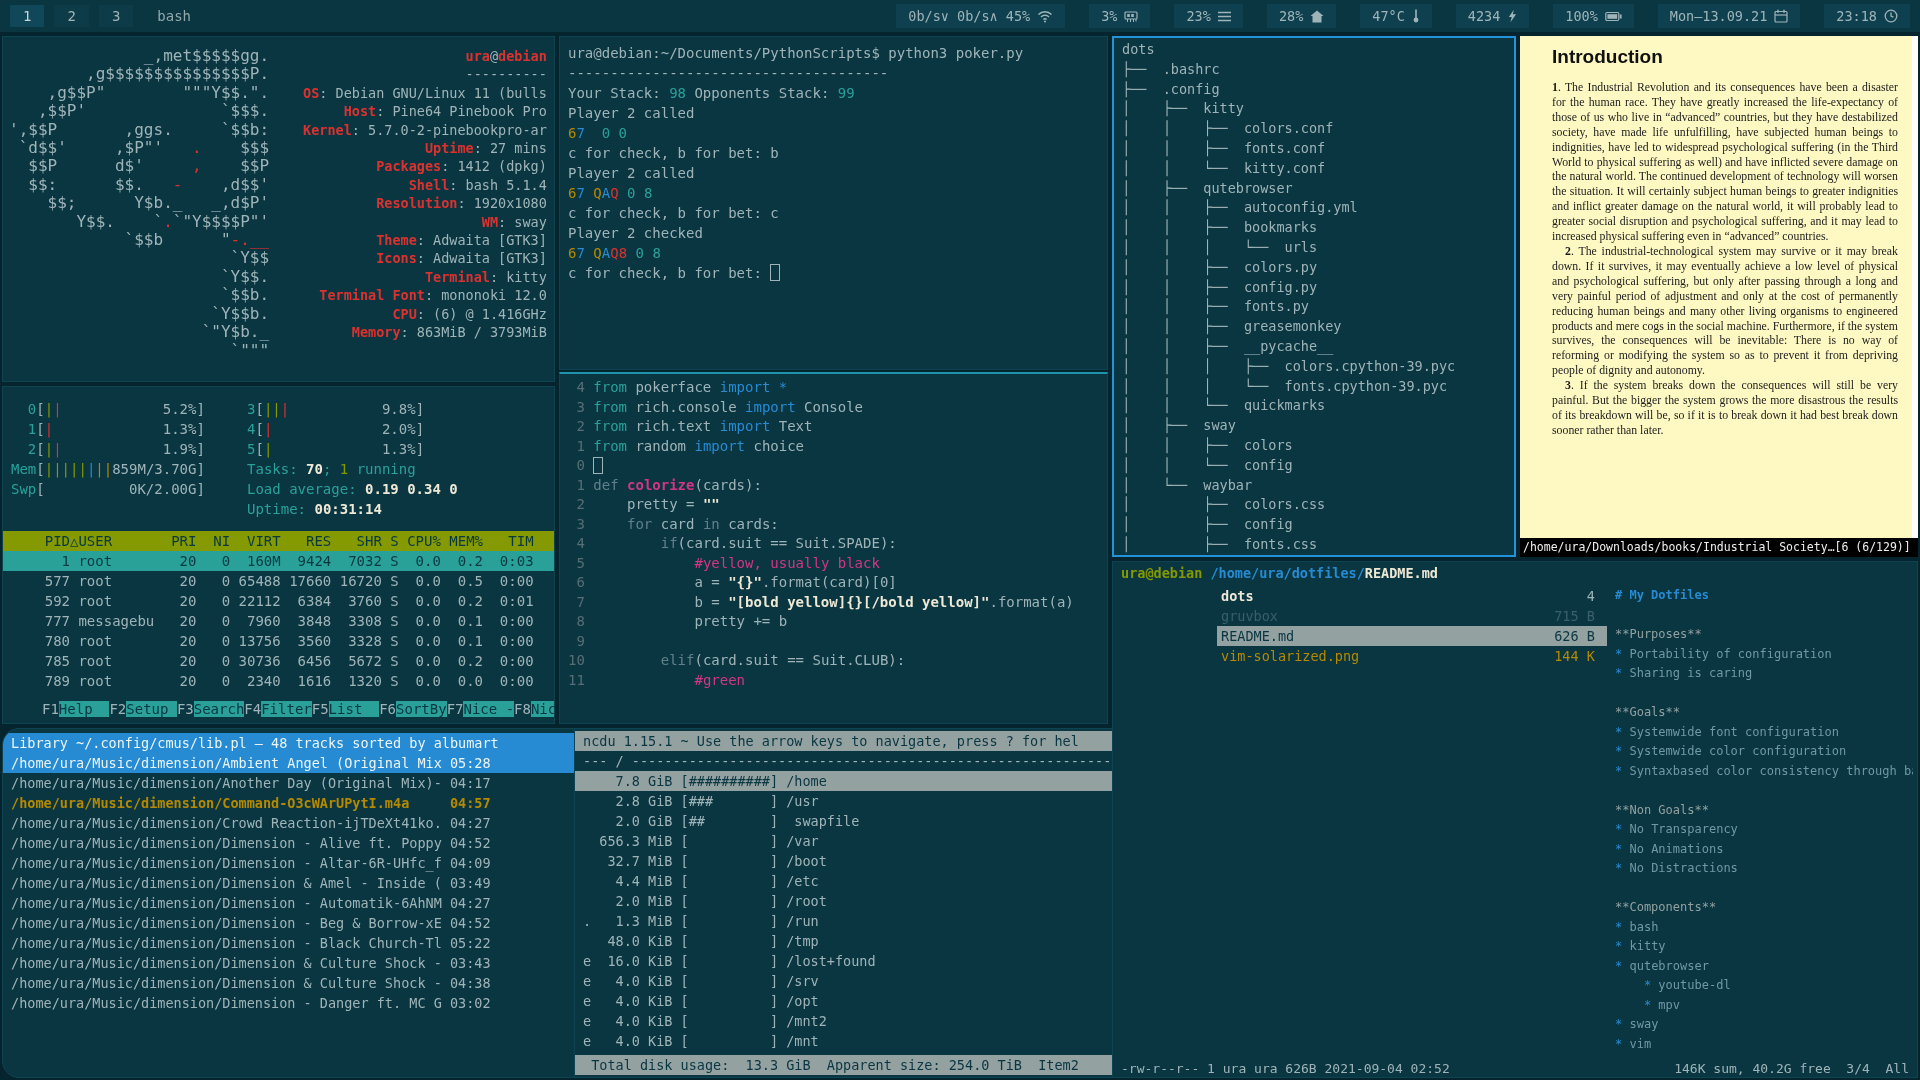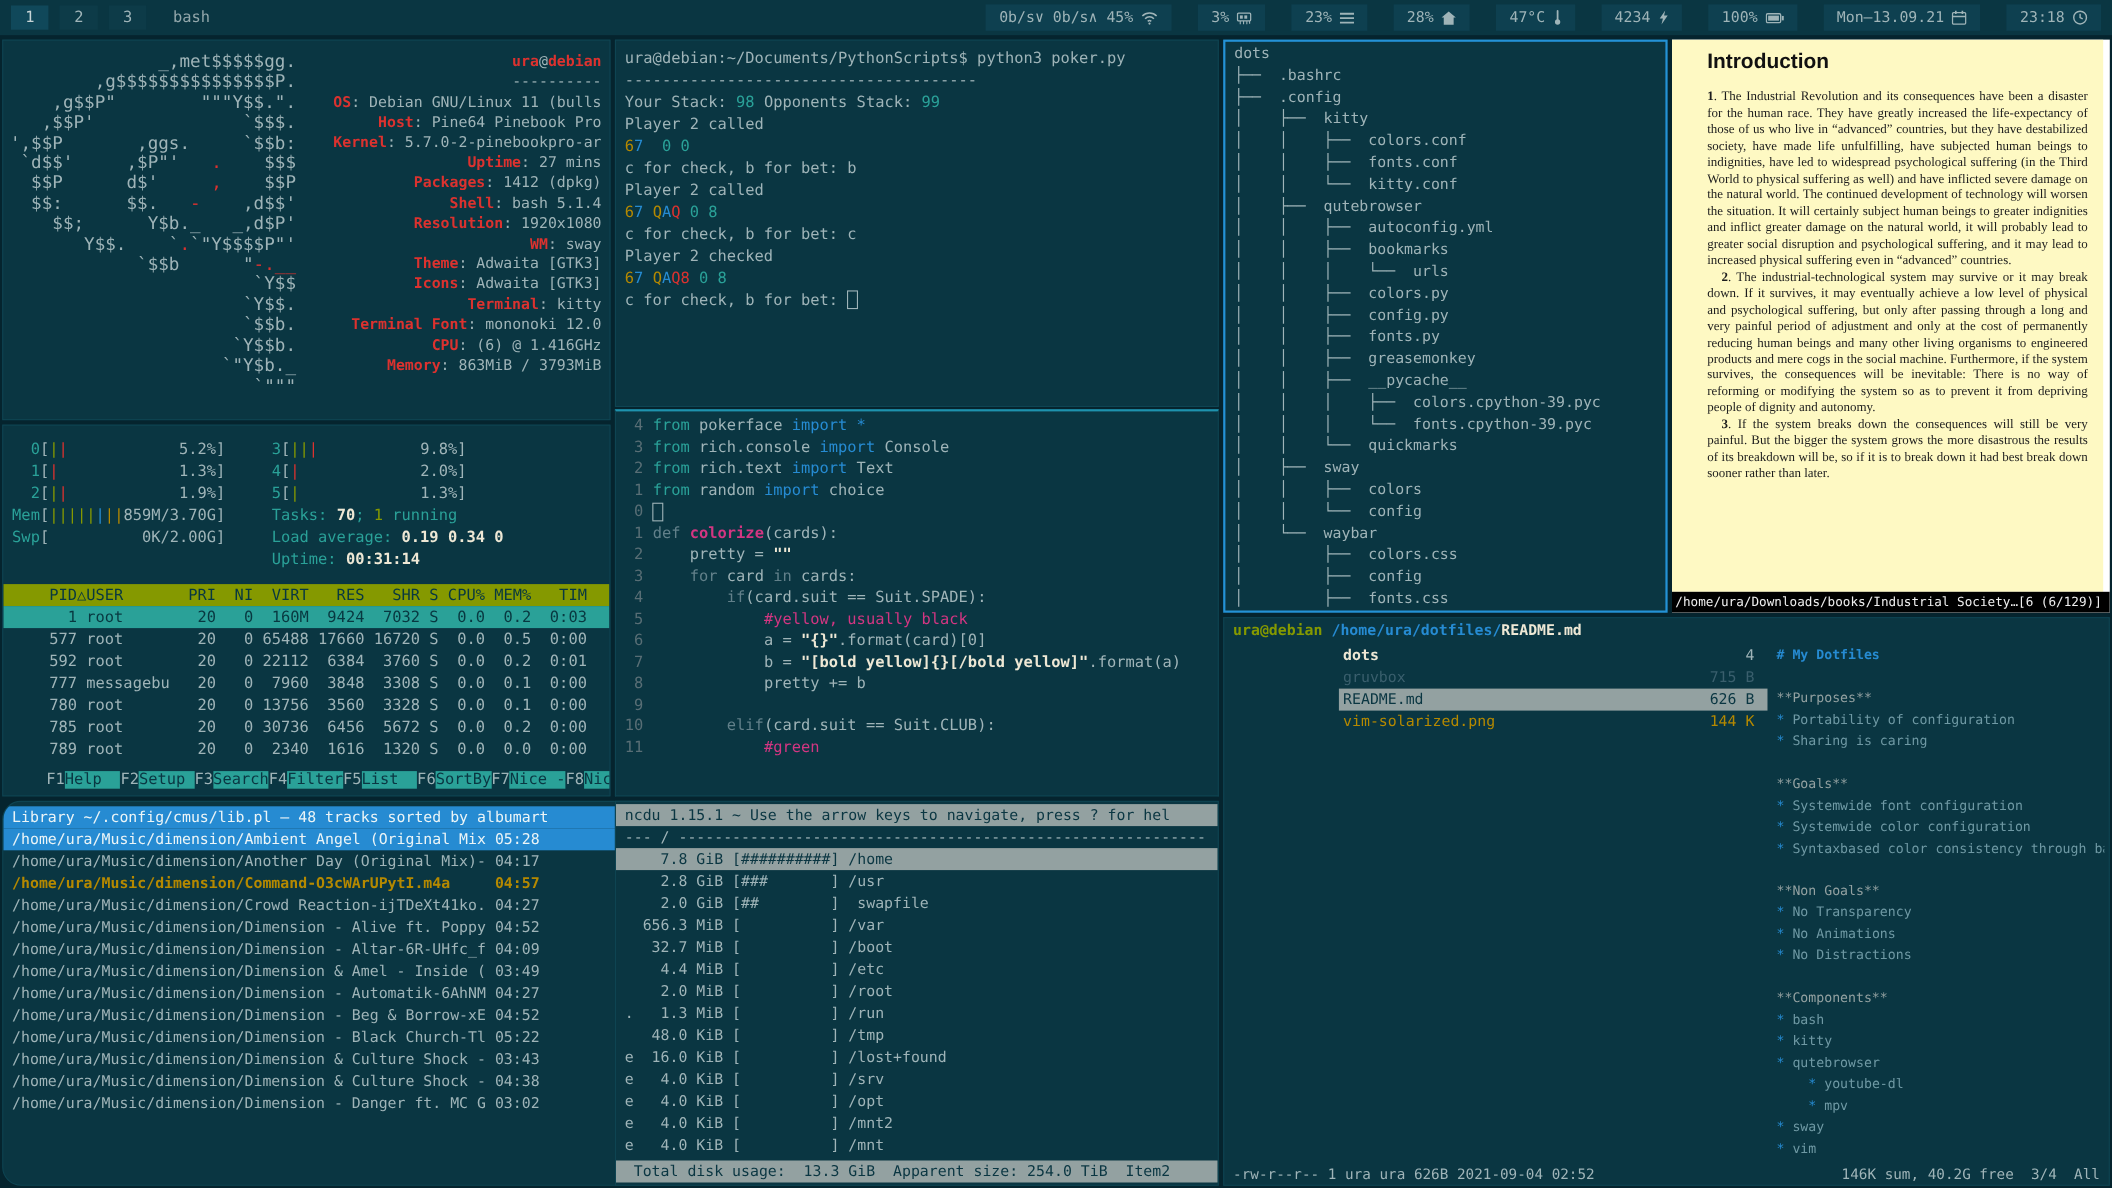--- a/index.html
+++ b/index.html
@@ -200,21 +200,21 @@
 </div>
 
 <div id="poker" class="win" style="left:559px;top:36px;width:549px;height:334px;">
   <div class="out term"><div class="tl">ura@debian:~/Documents/PythonScripts$ python3 poker.py</div><div class="tl">--------------------------------------</div><div class="tl"><span>Your Stack: </span><span class="t">98</span><span> Opponents Stack: </span><span class="t">99</span></div><div class="tl">Player 2 called</div><div class="tl"><span class="y">6</span><span class="b">7</span><span>  </span><span class="t">0</span><span> </span><span class="t">0</span></div><div class="tl">c for check, b for bet: b</div><div class="tl">Player 2 called</div><div class="tl"><span class="y">6</span><span class="b">7</span><span> </span><span class="y">Q</span><span class="b">A</span><span class="r">Q</span><span> </span><span class="t">0</span><span> </span><span class="t">8</span></div><div class="tl">c for check, b for bet: c</div><div class="tl">Player 2 checked</div><div class="tl"><span class="y">6</span><span class="b">7</span><span> </span><span class="y">Q</span><span class="b">A</span><span class="r">Q</span><span class="r">8</span><span> </span><span class="t">0</span><span> </span><span class="t">8</span></div><div class="tl"><span>c for check, b for bet: </span><span class="cursor"> </span></div></div>
 </div>
 
 <div id="vim" class="win" style="left:559px;top:372px;width:549px;height:352px;">
   <div class="code term"><div class="tl"><span class="ln"> 4 </span><span class="t">from</span><span> pokerface </span><span class="b">import</span><span class="b"> *</span></div><div class="tl"><span class="ln"> 3 </span><span class="t">from</span><span> rich.console </span><span class="b">import</span><span> Console</span></div><div class="tl"><span class="ln"> 2 </span><span class="t">from</span><span> rich.text </span><span class="b">import</span><span> Text</span></div><div class="tl"><span class="ln"> 1 </span><span class="t">from</span><span> random </span><span class="b">import</span><span> choice</span></div><div class="tl"><span class="ln"> 0 </span><span class="cursor"> </span></div><div class="tl"><span class="ln"> 1 </span><span class="d">def</span><span> </span><span class="m">colorize</span><span>(cards):</span></div><div class="tl"><span class="ln"> 2 </span><span>    pretty = </span><span class="s">""</span></div><div class="tl"><span class="ln"> 3 </span><span>    </span><span class="d">for</span><span> card </span><span class="d">in</span><span> cards:</span></div><div class="tl"><span class="ln"> 4 </span><span>        </span><span class="d">if</span><span>(card.suit == Suit.SPADE):</span></div><div class="tl"><span class="ln"> 5 </span><span>            </span><span class="com">#yellow, usually black</span></div><div class="tl"><span class="ln"> 6 </span><span>            a = </span><span class="s">"{}"</span><span>.format(card)[0]</span></div><div class="tl"><span class="ln"> 7 </span><span>            b = </span><span class="s">"[bold yellow]{}[/bold yellow]"</span><span>.format(a)</span></div><div class="tl"><span class="ln"> 8 </span><span>            pretty += b</span></div><div class="tl"><span class="ln"> 9 </span></div><div class="tl"><span class="ln">10 </span><span>        </span><span class="d">elif</span><span>(card.suit == Suit.CLUB):</span></div><div class="tl"><span class="ln">11 </span><span>            </span><span class="com">#green</span></div></div>
 </div>
 
-<div id="ncdu" class="win" style="left:559px;top:728px;width:549px;height:350px;">
+<div id="ncdu" class="win" style="left:574px;top:728px;width:549px;height:350px;">
   <div class="files term"><div class="tl bggray"><span>ncdu 1.15.1 ~ Use the arrow keys to navigate, press ? for hel</span></div><div class="tl">--- / -----------------------------------------------------------</div><div class="tl bggray"><span>    7.8 GiB [##########] /home</span></div><div class="tl">    2.8 GiB [###       ] /usr</div><div class="tl">    2.0 GiB [##        ]  swapfile</div><div class="tl">  656.3 MiB [          ] /var</div><div class="tl">   32.7 MiB [          ] /boot</div><div class="tl">    4.4 MiB [          ] /etc</div><div class="tl">    2.0 MiB [          ] /root</div><div class="tl">.   1.3 MiB [          ] /run</div><div class="tl">   48.0 KiB [          ] /tmp</div><div class="tl">e  16.0 KiB [          ] /lost+found</div><div class="tl">e   4.0 KiB [          ] /srv</div><div class="tl">e   4.0 KiB [          ] /opt</div><div class="tl">e   4.0 KiB [          ] /mnt2</div><div class="tl">e   4.0 KiB [          ] /mnt</div></div>
   <div class="ncdu-footer tl bggray"> Total disk usage:  13.3 GiB  Apparent size: 254.0 TiB  Item2</div>
 </div>
 
 <div id="tree" class="win" style="left:1112px;top:36px;width:404px;height:521px;">
   <div class="treelines term"><div class="tl">dots</div><div class="tl">├──  .bashrc</div><div class="tl">├──  .config</div><div class="tl">│    ├──  kitty</div><div class="tl">│    │    ├──  colors.conf</div><div class="tl">│    │    ├──  fonts.conf</div><div class="tl">│    │    └──  kitty.conf</div><div class="tl">│    ├──  qutebrowser</div><div class="tl">│    │    ├──  autoconfig.yml</div><div class="tl">│    │    ├──  bookmarks</div><div class="tl">│    │    │    └──  urls</div><div class="tl">│    │    ├──  colors.py</div><div class="tl">│    │    ├──  config.py</div><div class="tl">│    │    ├──  fonts.py</div><div class="tl">│    │    ├──  greasemonkey</div><div class="tl">│    │    ├──  __pycache__</div><div class="tl">│    │    │    ├──  colors.cpython-39.pyc</div><div class="tl">│    │    │    └──  fonts.cpython-39.pyc</div><div class="tl">│    │    └──  quickmarks</div><div class="tl">│    ├──  sway</div><div class="tl">│    │    ├──  colors</div><div class="tl">│    │    └──  config</div><div class="tl">│    └──  waybar</div><div class="tl">│         ├──  colors.css</div><div class="tl">│         ├──  config</div><div class="tl">│         ├──  fonts.css</div></div>
 </div>
 
 <div id="doc" class="win" style="left:1520px;top:36px;width:398px;height:521px;">
   <div class="page">

